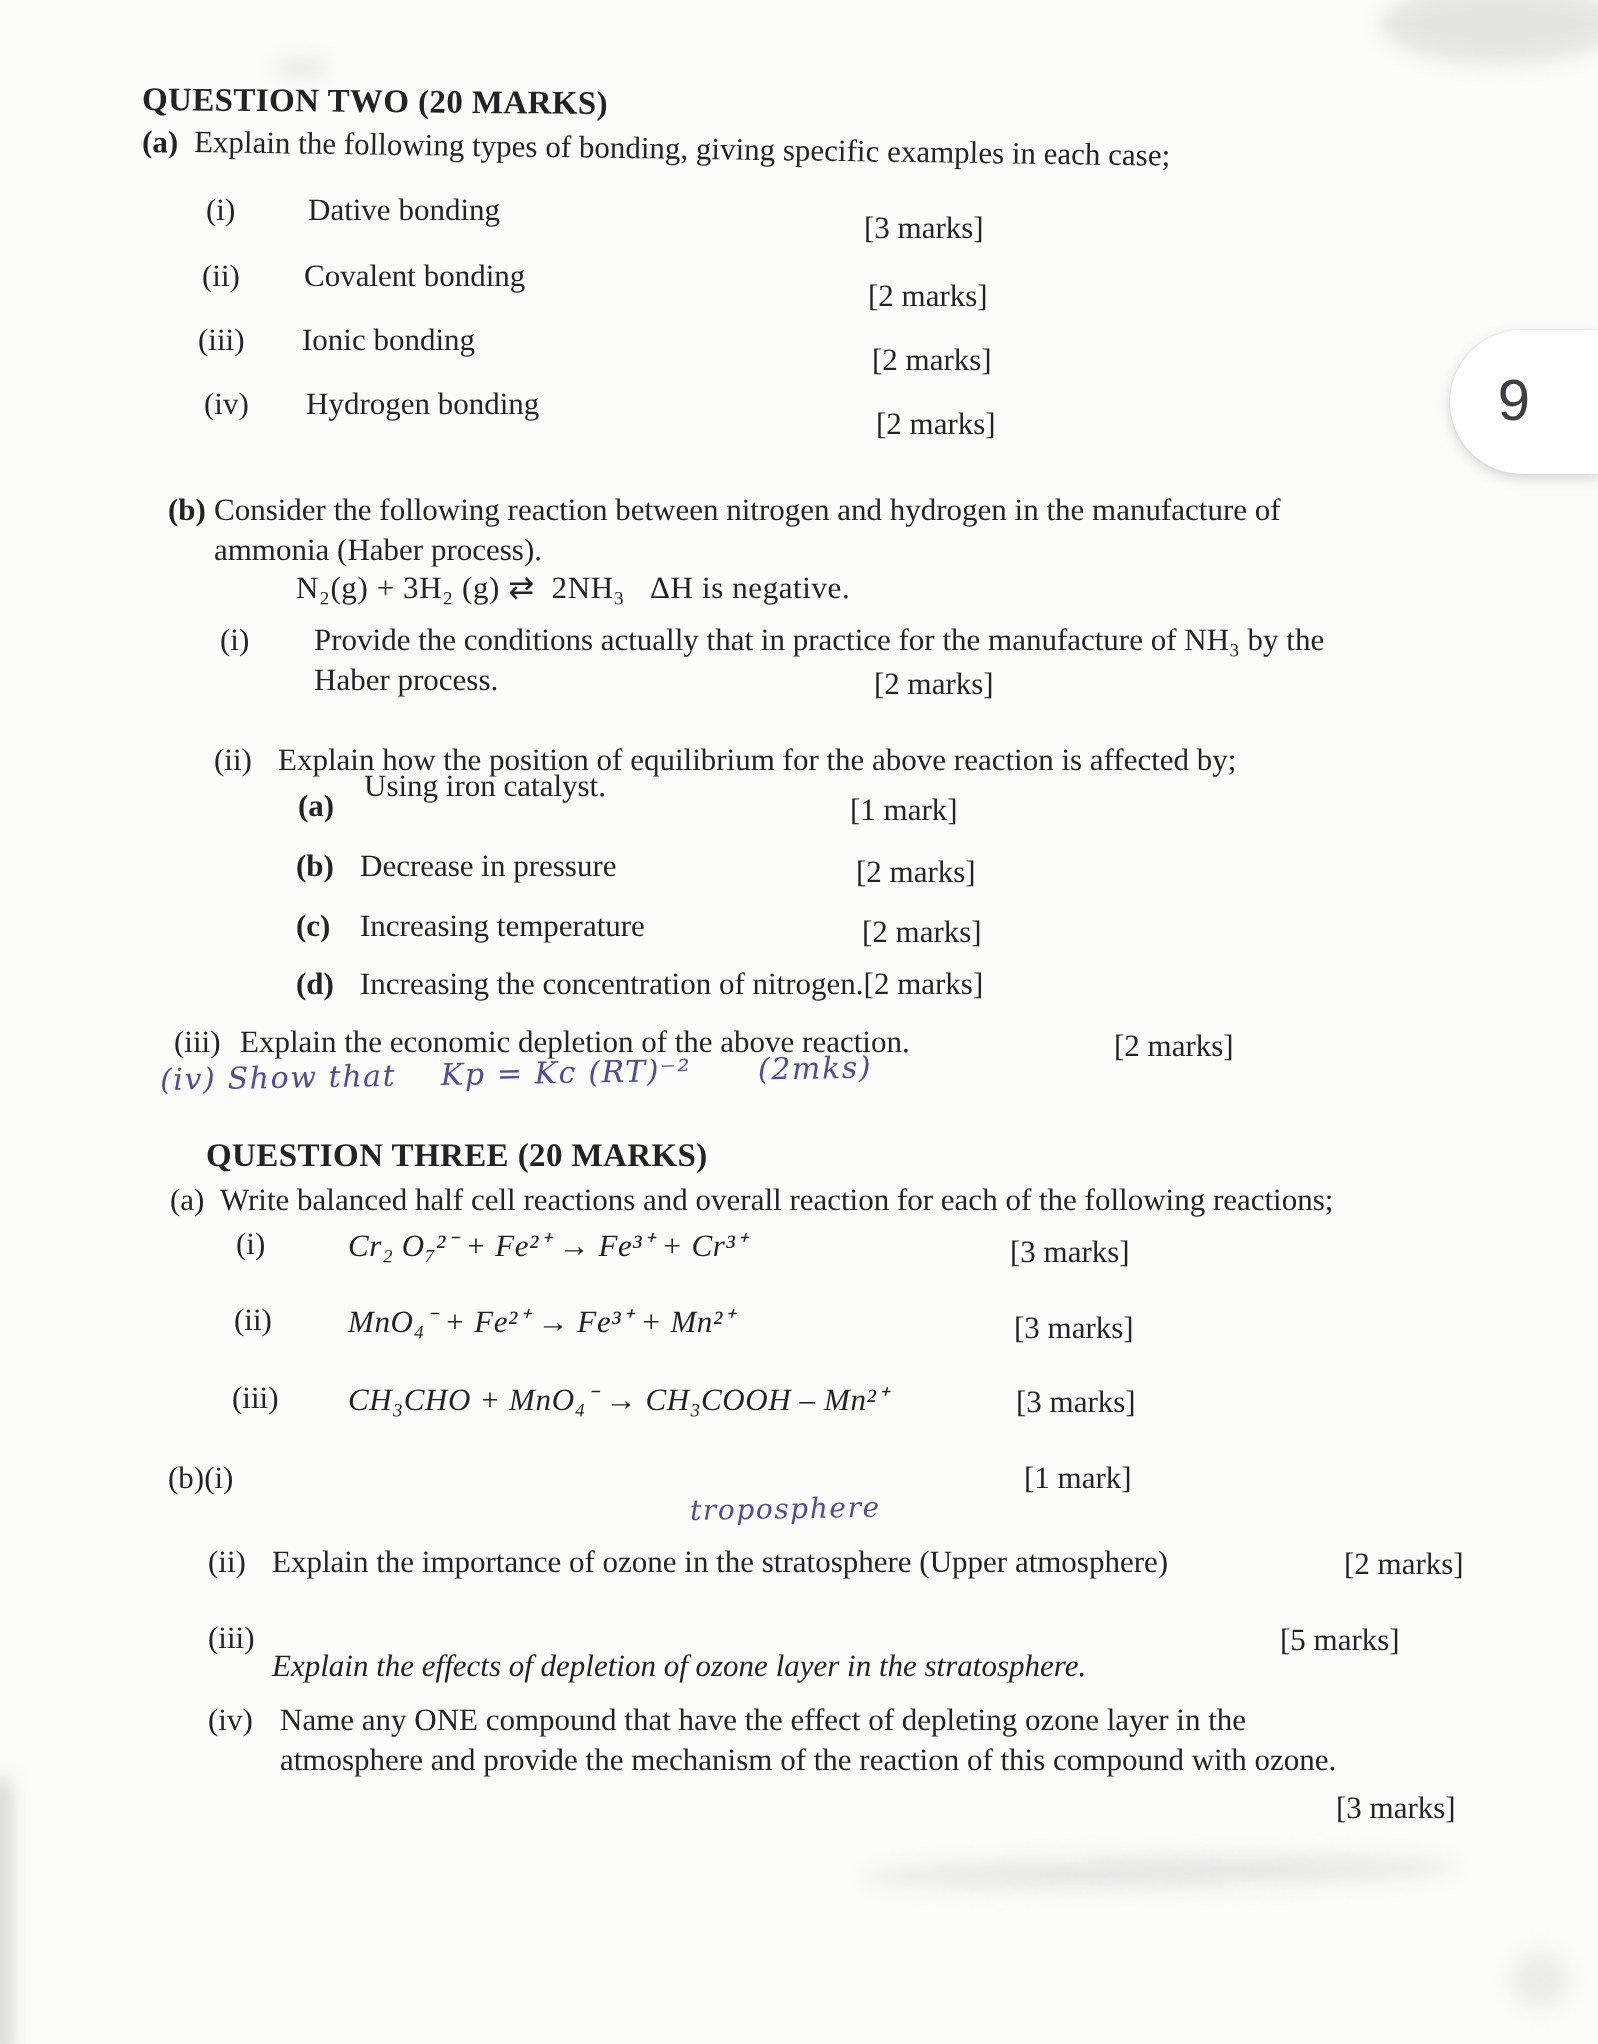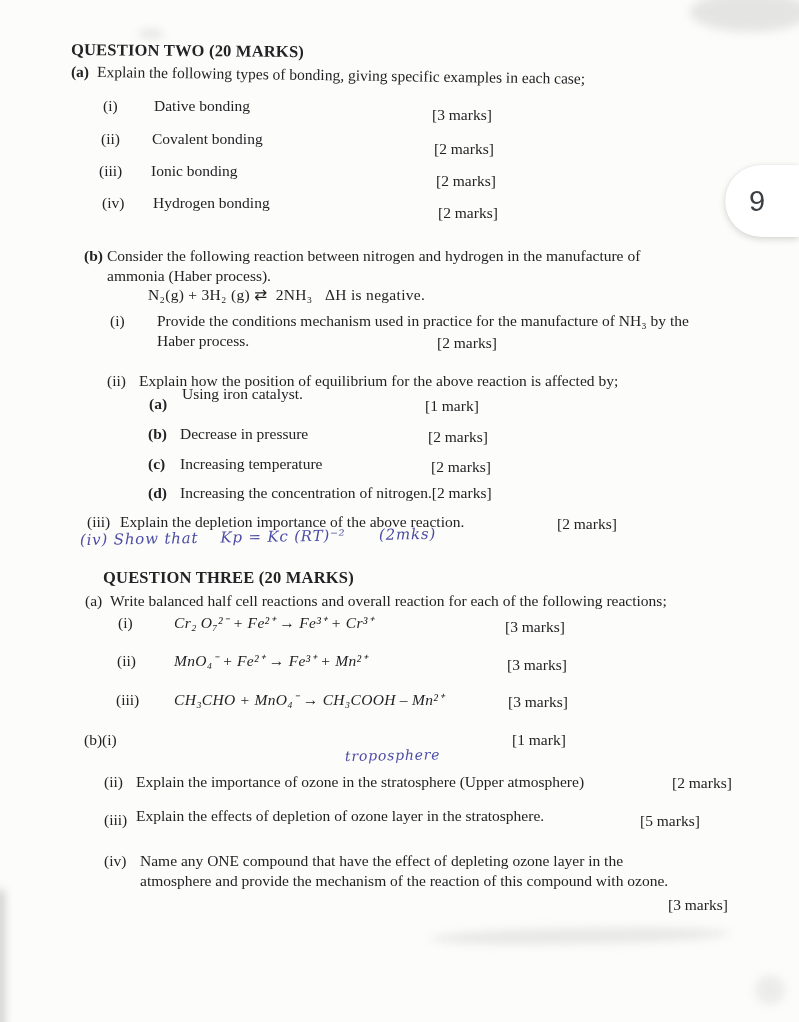--- a/index.html
+++ b/index.html
@@ -64,21 +64,21 @@
   <span class="abs t" style="left:153px;top:193px;">Hydrogen bonding</span>
   <span class="abs t" style="left:438px;top:203px;">[2 marks]</span>
 
   <span class="abs t b" style="left:84px;top:246px;">(b)</span>
   <span class="abs t" style="left:107px;top:246px;">Consider the following reaction between nitrogen and hydrogen in the manufacture of</span>
   <span class="abs t" style="left:107px;top:266px;">ammonia (Haber process).</span>
 
   <span class="abs t" style="left:148px;top:285px;letter-spacing:.3px;">N₂(g) + 3H₂ (g) ⇄  2NH₃   ΔH is negative.</span>
 
   <span class="abs t" style="left:110px;top:311px;">(i)</span>
-  <span class="abs t" style="left:157px;top:311px;">Provide the conditions mechanism used in practice for the manufacture of NH₃ by the</span>
+  <span class="abs t" style="left:157px;top:311px;">Provide the conditions actually that in practice for the manufacture of NH₃ by the</span>
   <span class="abs t" style="left:157px;top:331px;text-align:right;">Haber process.</span>
   <span class="abs t" style="left:437px;top:333px;">[2 marks]</span>
 
   <span class="abs t" style="left:107px;top:371px;">(ii)</span>
   <span class="abs t" style="left:139px;top:371px;">Explain how the position of equilibrium for the above reaction is affected by;</span>
 
   <span class="abs t b" style="left:149px;top:394px;">(a)</span>
   <span class="abs t" style="left:182px;top:384px;">Using iron catalyst.</span>
   <span class="abs t" style="left:425px;top:396px;">[1 mark]</span>
 
@@ -87,21 +87,21 @@
   <span class="abs t" style="left:428px;top:427px;">[2 marks]</span>
 
   <span class="abs t b" style="left:148px;top:454px;">(c)</span>
   <span class="abs t" style="left:180px;top:454px;">Increasing temperature</span>
   <span class="abs t" style="left:431px;top:457px;">[2 marks]</span>
 
   <span class="abs t b" style="left:148px;top:483px;">(d)</span>
   <div class="flow" style="left:180px;top:483px;"><span>Increasing the concentration of nitrogen.</span><span>[2 marks]</span></div>
 
   <span class="abs t" style="left:87px;top:512px;">(iii)</span>
-  <span class="abs t" style="left:120px;top:512px;">Explain the depletion importance of the above reaction.</span>
+  <span class="abs t" style="left:120px;top:512px;">Explain the economic depletion of the above reaction.</span>
   <span class="abs t" style="left:557px;top:514px;">[2 marks]</span>
 
   <span class="abs hw tiltn" style="left:80px;top:531px;">(iv) Show that    Kp = Kc (RT)⁻²      (2mks)</span>
 
   <div class="abs title" style="left:103px;top:568px;">QUESTION THREE (20 MARKS)</div>
 
   <span class="abs t" style="left:85px;top:591px;">(a)</span>
   <span class="abs t" style="left:110px;top:591px;">Write balanced half cell reactions and overall reaction for each of the following reactions;</span>
 
   <span class="abs t" style="left:118px;top:613px;">(i)</span>
@@ -118,21 +118,21 @@
 
   <span class="abs t" style="left:84px;top:730px;">(b)(i)</span>
   <span class="abs t" style="left:512px;top:730px;">[1 mark]</span>
   <span class="abs hw tiltn" style="left:345px;top:748px;font-size:14px;">troposphere</span>
 
   <span class="abs t" style="left:104px;top:772px;">(ii)</span>
   <span class="abs t" style="left:136px;top:772px;">Explain the importance of ozone in the stratosphere (Upper atmosphere)</span>
   <span class="abs t" style="left:672px;top:773px;">[2 marks]</span>
 
   <span class="abs t" style="left:104px;top:810px;">(iii)</span>
-  <span class="abs t" style="left:136px;top:806px;">Explain the effects of depletion of ozone layer in the stratosphere.</span>
+  <span class="abs t" style="left:136px;top:824px;font-style:italic;">Explain the effects of depletion of ozone layer in the stratosphere.</span>
   <span class="abs t" style="left:640px;top:811px;">[5 marks]</span>
 
   <span class="abs t" style="left:104px;top:851px;">(iv)</span>
   <span class="abs t" style="left:140px;top:851px;">Name any ONE compound that have the effect of depleting ozone layer in the</span>
   <span class="abs t" style="left:140px;top:871px;">atmosphere and provide the mechanism of the reaction of this compound with ozone.</span>
   <span class="abs t" style="left:668px;top:895px;">[3 marks]</span>
 
 </div>
 
 </body></html>

